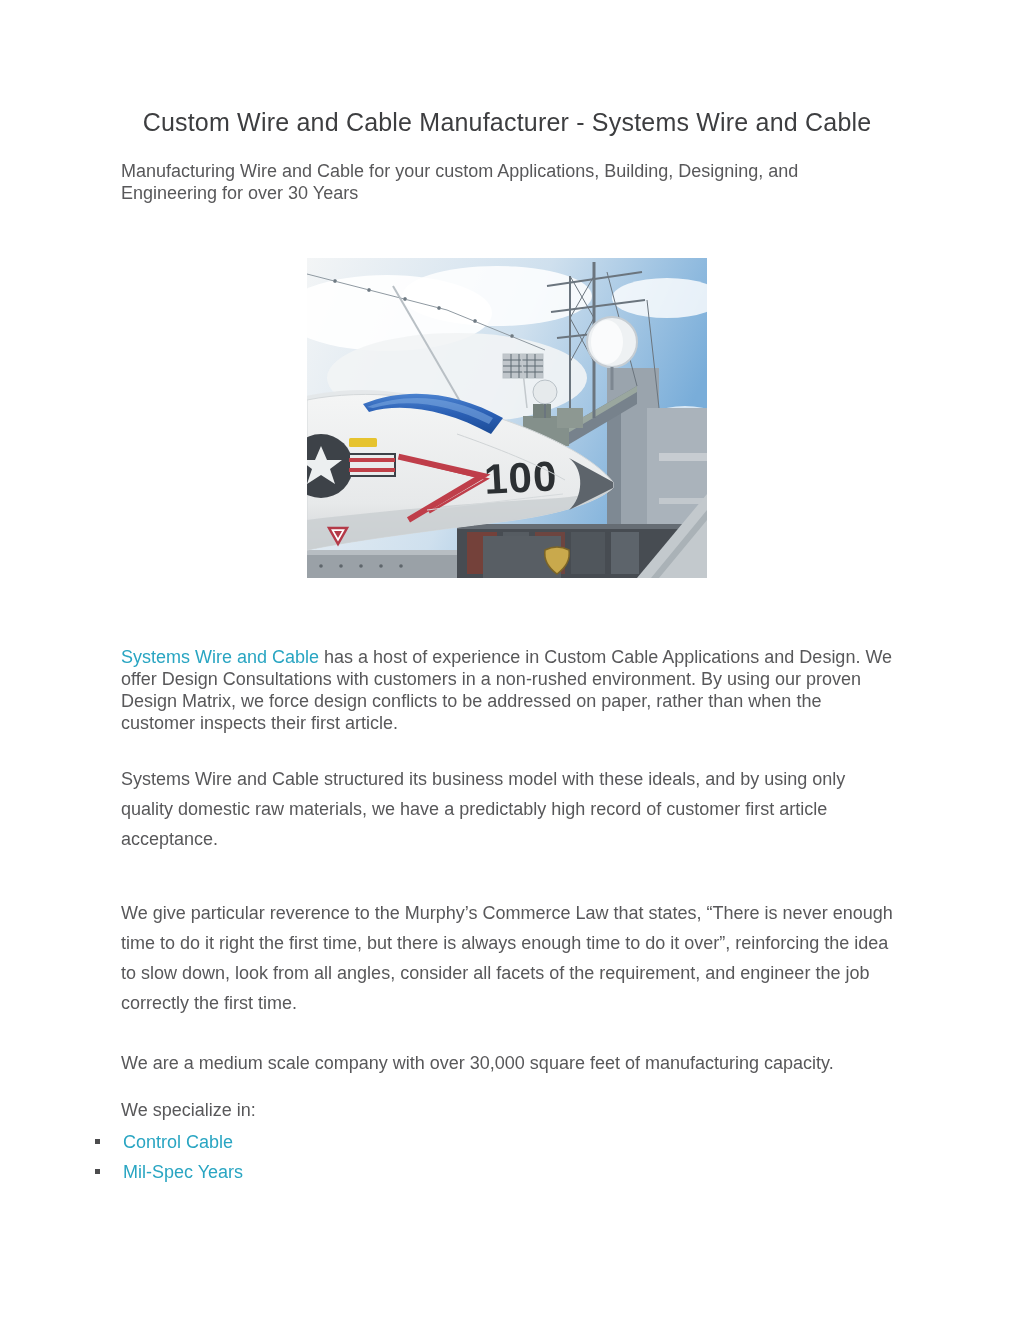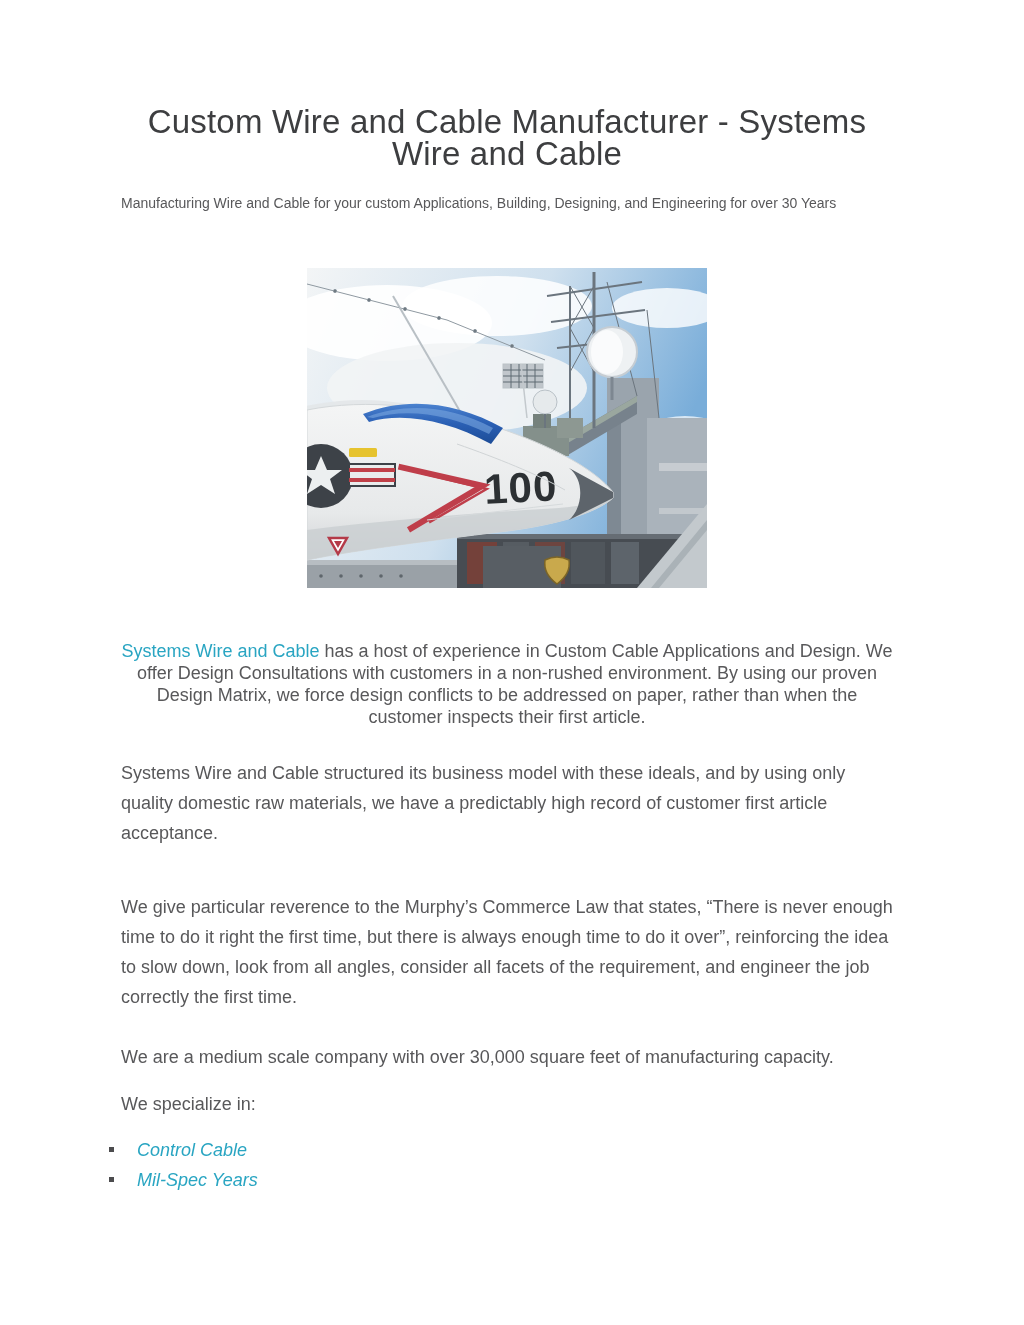--- a/index.html
+++ b/index.html
@@ -5,42 +5,42 @@
   html, body { margin: 0; padding: 0; background: #ffffff; }
   body {
     width: 1024px; height: 1325px;
     font-family: "Liberation Sans", sans-serif;
     color: #58585a;
     overflow: hidden;
   }
   .page { padding: 106px 131px 0 121px; }
 
   .doc-title {
-    font-size: 33px; font-weight: 400; color: #3d3e40;
+    font-size: 25px; font-weight: 400; color: #3d3e40;
     text-align: center; margin: 0 0 0 0; line-height: 32px;
     letter-spacing: 0.2px;
   }
   .subtitle {
-    font-size: 14px; line-height: 22px; margin: 22px 0 0 0;
+    font-size: 18px; line-height: 22px; margin: 22px 0 0 0;
   }
   .hero {
     width: 400px; height: 320px; margin: 54px auto 0 auto; display: block;
   }
   p { margin: 0; font-size: 18px; }
   .tight { line-height: 22px; }
   .loose { line-height: 30px; }
-  .p1 { margin-top: 52px; text-align: center; }
+  .p1 { margin-top: 68px; }
   .p2 { margin-top: 44px; }
   .p3 { margin-top: 30px; }
   .p4 { margin-top: 30px; }
   .specialize { margin-top: 17px; line-height: 30px; }
 
   a.text-link, .link { color: #29a5c2; text-decoration: none; cursor: pointer; }
 
-  ul.spec-list { list-style: none; margin: 16px; padding: 0; font-style: italic; }
+  ul.spec-list { list-style: none; margin: 2px; padding: 0; }
   ul.spec-list li {
     position: relative; font-size: 18px; line-height: 30px; color: #58585a;
   }
   .sq-bullet {
     position: absolute; left: -28px; top: 12px;
     width: 5px; height: 5px; background: #4c4c4e; display: block;
   }
 </style>
 </head>
 <body>

